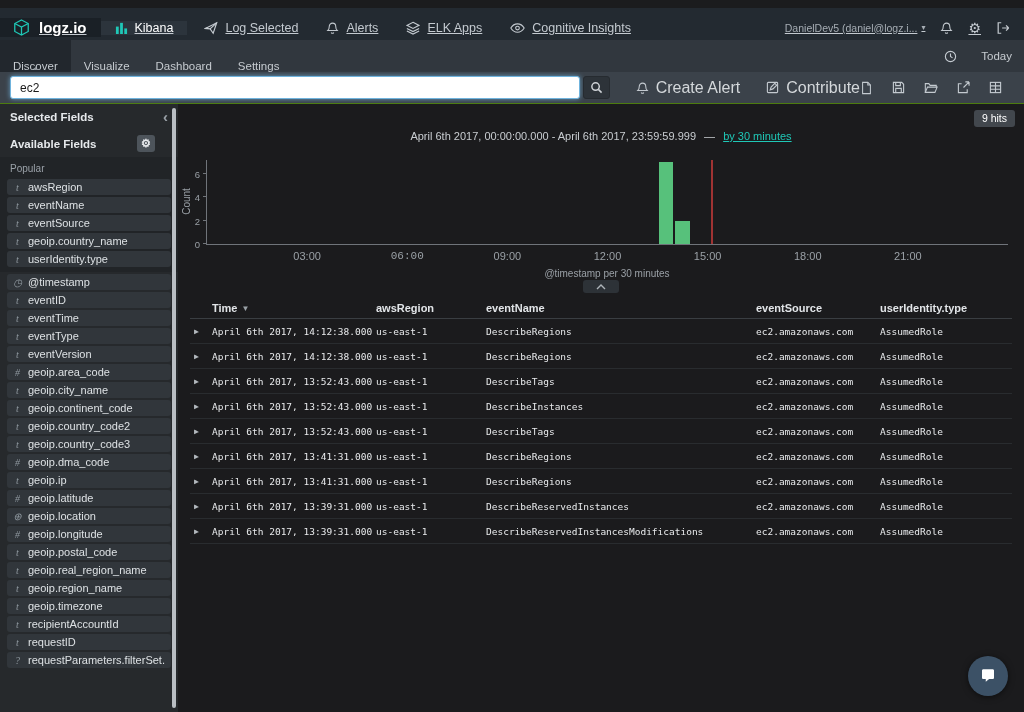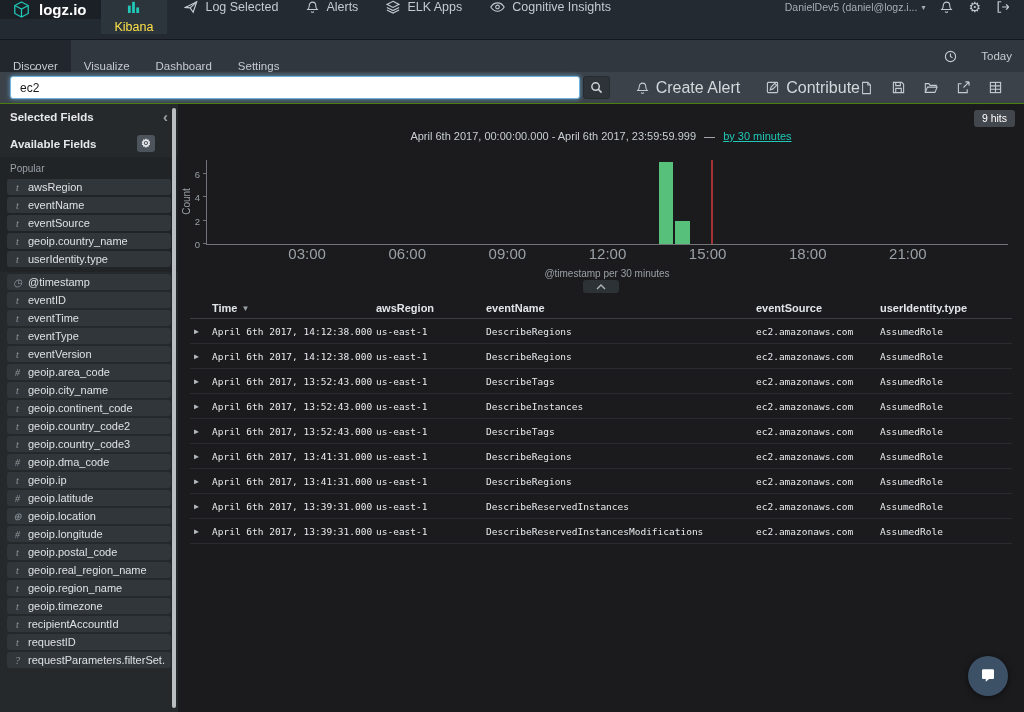--- a/index.html
+++ b/index.html
@@ -1,24 +1,24 @@
 <!DOCTYPE html>
 <html><head>
 <meta charset="utf-8">
 <style>
   *{margin:0;padding:0;box-sizing:border-box;}
   html,body{width:1024px;height:712px;overflow:hidden;}
   body{position:relative;background:#1b1c1e;font-family:"Liberation Sans",sans-serif;}
   svg{display:block;}
 
   
-  .topnav{position:absolute;top:0;left:0;width:100%;height:40px;background:#232a31;display:flex;align-items:flex-start;color:#c4cad0;border-bottom:1px solid #14181c;}
+  .topnav{position:absolute;top:8px;left:0;width:100%;height:40px;background:#232a31;display:flex;align-items:center;color:#c4cad0;border-bottom:1px solid #14181c;text-decoration:underline;}
   .brand{display:flex;align-items:center;gap:8px;padding:0 14px 0 12px;background:#1a2026;color:#ffffff;font-size:15px;font-weight:bold;}
   .nav-item{display:flex;align-items:center;gap:7px;padding:0 14px;font-size:12.5px;cursor:pointer;white-space:nowrap;}
-  .nav-item.kibana{background:#2c343c;color:#fde047;flex-direction:column;}
+  .nav-item.kibana{background:#2c343c;color:#ffffff;}
   .red-divider{width:3px;background:#b43a2e;}
   .topnav-right{margin-left:auto;display:flex;align-items:center;gap:15px;padding-right:14px;}
   .user-menu{font-size:10.5px;color:#a6adb4;display:flex;align-items:center;gap:4px;cursor:pointer;white-space:nowrap;}
   .icon-btn{display:flex;align-items:center;color:#c4cad0;cursor:pointer;}
   .gear-glyph{font-size:14px;line-height:1;}
 
   
   .subnav{position:absolute;top:40px;left:0;width:100%;height:32px;background:#31373e;display:flex;color:#c6cbd0;font-size:11.5px;}
   .subnav-tab{display:flex;align-items:flex-end;padding:0 13px;position:relative;cursor:pointer;}
   .subnav-tab.active{background:#22272d;}
@@ -51,21 +51,21 @@
   .range-line .sep{margin:0 5px;}
   .interval-link{color:#1fc8b7;text-decoration:underline;cursor:pointer;}
 
   .chart{position:absolute;top:48px;left:0;width:100%;height:140px;}
   .y-axis-label{position:absolute;left:-12px;top:44px;width:40px;text-align:center;transform:rotate(-90deg);font-size:10px;color:#9aa0a6;}
   .plot{position:absolute;left:28px;right:16px;top:8px;height:85px;border-left:1px solid #70747a;border-bottom:1px solid #70747a;}
   .bar{position:absolute;bottom:0;}
   .marker{position:absolute;top:0;bottom:0;width:2px;}
   .ytick{position:absolute;left:-25px;width:18px;text-align:right;font-size:9.5px;color:#9aa0a6;transform:translateY(50%);}
   .ytickmark{position:absolute;left:-4px;width:4px;height:1px;background:#70747a;}
-  .xtick{position:absolute;bottom:-18px;transform:translateX(-50%);font-size:15px;color:#9aa0a6;}
+  .xtick{position:absolute;bottom:-18px;transform:translateX(-50%);font-size:11px;color:#9aa0a6;}
   .x-axis-label{position:absolute;left:28px;right:16px;top:116px;text-align:center;font-size:10px;color:#9aa0a6;}
 
   .collapse-btn{position:absolute;top:176px;left:50%;transform:translateX(-50%);width:36px;height:13px;background:#2d3237;border-radius:3px;display:flex;align-items:center;justify-content:center;cursor:pointer;}
 
   .table{position:absolute;top:194px;left:12px;right:12px;}
   .thead,.trow{display:grid;grid-template-columns:22px 164px 110px 270px 124px 1fr;align-items:center;}
   .thead{height:21px;border-bottom:1px solid #3a3e42;font-size:11px;font-weight:bold;color:#e2e5e8;}
   .trow{height:25px;border-bottom:1px solid #292c2f;font-family:"DejaVu Sans Mono",monospace;font-size:9.5px;color:#e8eaec;cursor:pointer;}
   .tcell{white-space:nowrap;overflow:hidden;}
   .caret{font-size:8px;color:#b3b9be;padding-left:4px;}
@@ -386,21 +386,21 @@
     <div class="plot">
         <span class="ytickmark" style="bottom: 0%;"></span>
         <span class="ytick" style="bottom: 0%;">0</span>
         <span class="ytickmark" style="bottom: 27.7778%;"></span>
         <span class="ytick" style="bottom: 27.7778%;">2</span>
         <span class="ytickmark" style="bottom: 55.5556%;"></span>
         <span class="ytick" style="bottom: 55.5556%;">4</span>
         <span class="ytickmark" style="bottom: 83.3333%;"></span>
         <span class="ytick" style="bottom: 83.3333%;">6</span>
         <span class="xtick" style="left: 12.5%;">03:00</span>
-        <span class="xtick" style="left: 25%;">06:00</span>
+        <span class="xtick" style="left: 25%; font-family: Liberation Mono, monospace;">06:00</span>
         <span class="xtick" style="left: 37.5%;">09:00</span>
         <span class="xtick" style="left: 50%;">12:00</span>
         <span class="xtick" style="left: 62.5%;">15:00</span>
         <span class="xtick" style="left: 75%;">18:00</span>
         <span class="xtick" style="left: 87.5%;">21:00</span>
         <div class="bar" style="left: calc(56.25% + 1px); width: calc(2.08333% - 2px); height: 97.2222%; background: rgb(87, 193, 123);"></div>
         <div class="bar" style="left: calc(58.3333% + 1px); width: calc(2.08333% - 2px); height: 27.7778%; background: rgb(87, 193, 123);"></div>
         <div class="marker" style="left: 62.9167%; background: rgb(160, 51, 51);"></div>
       </div>
     <div class="x-axis-label">@timestamp per 30 minutes</div>

